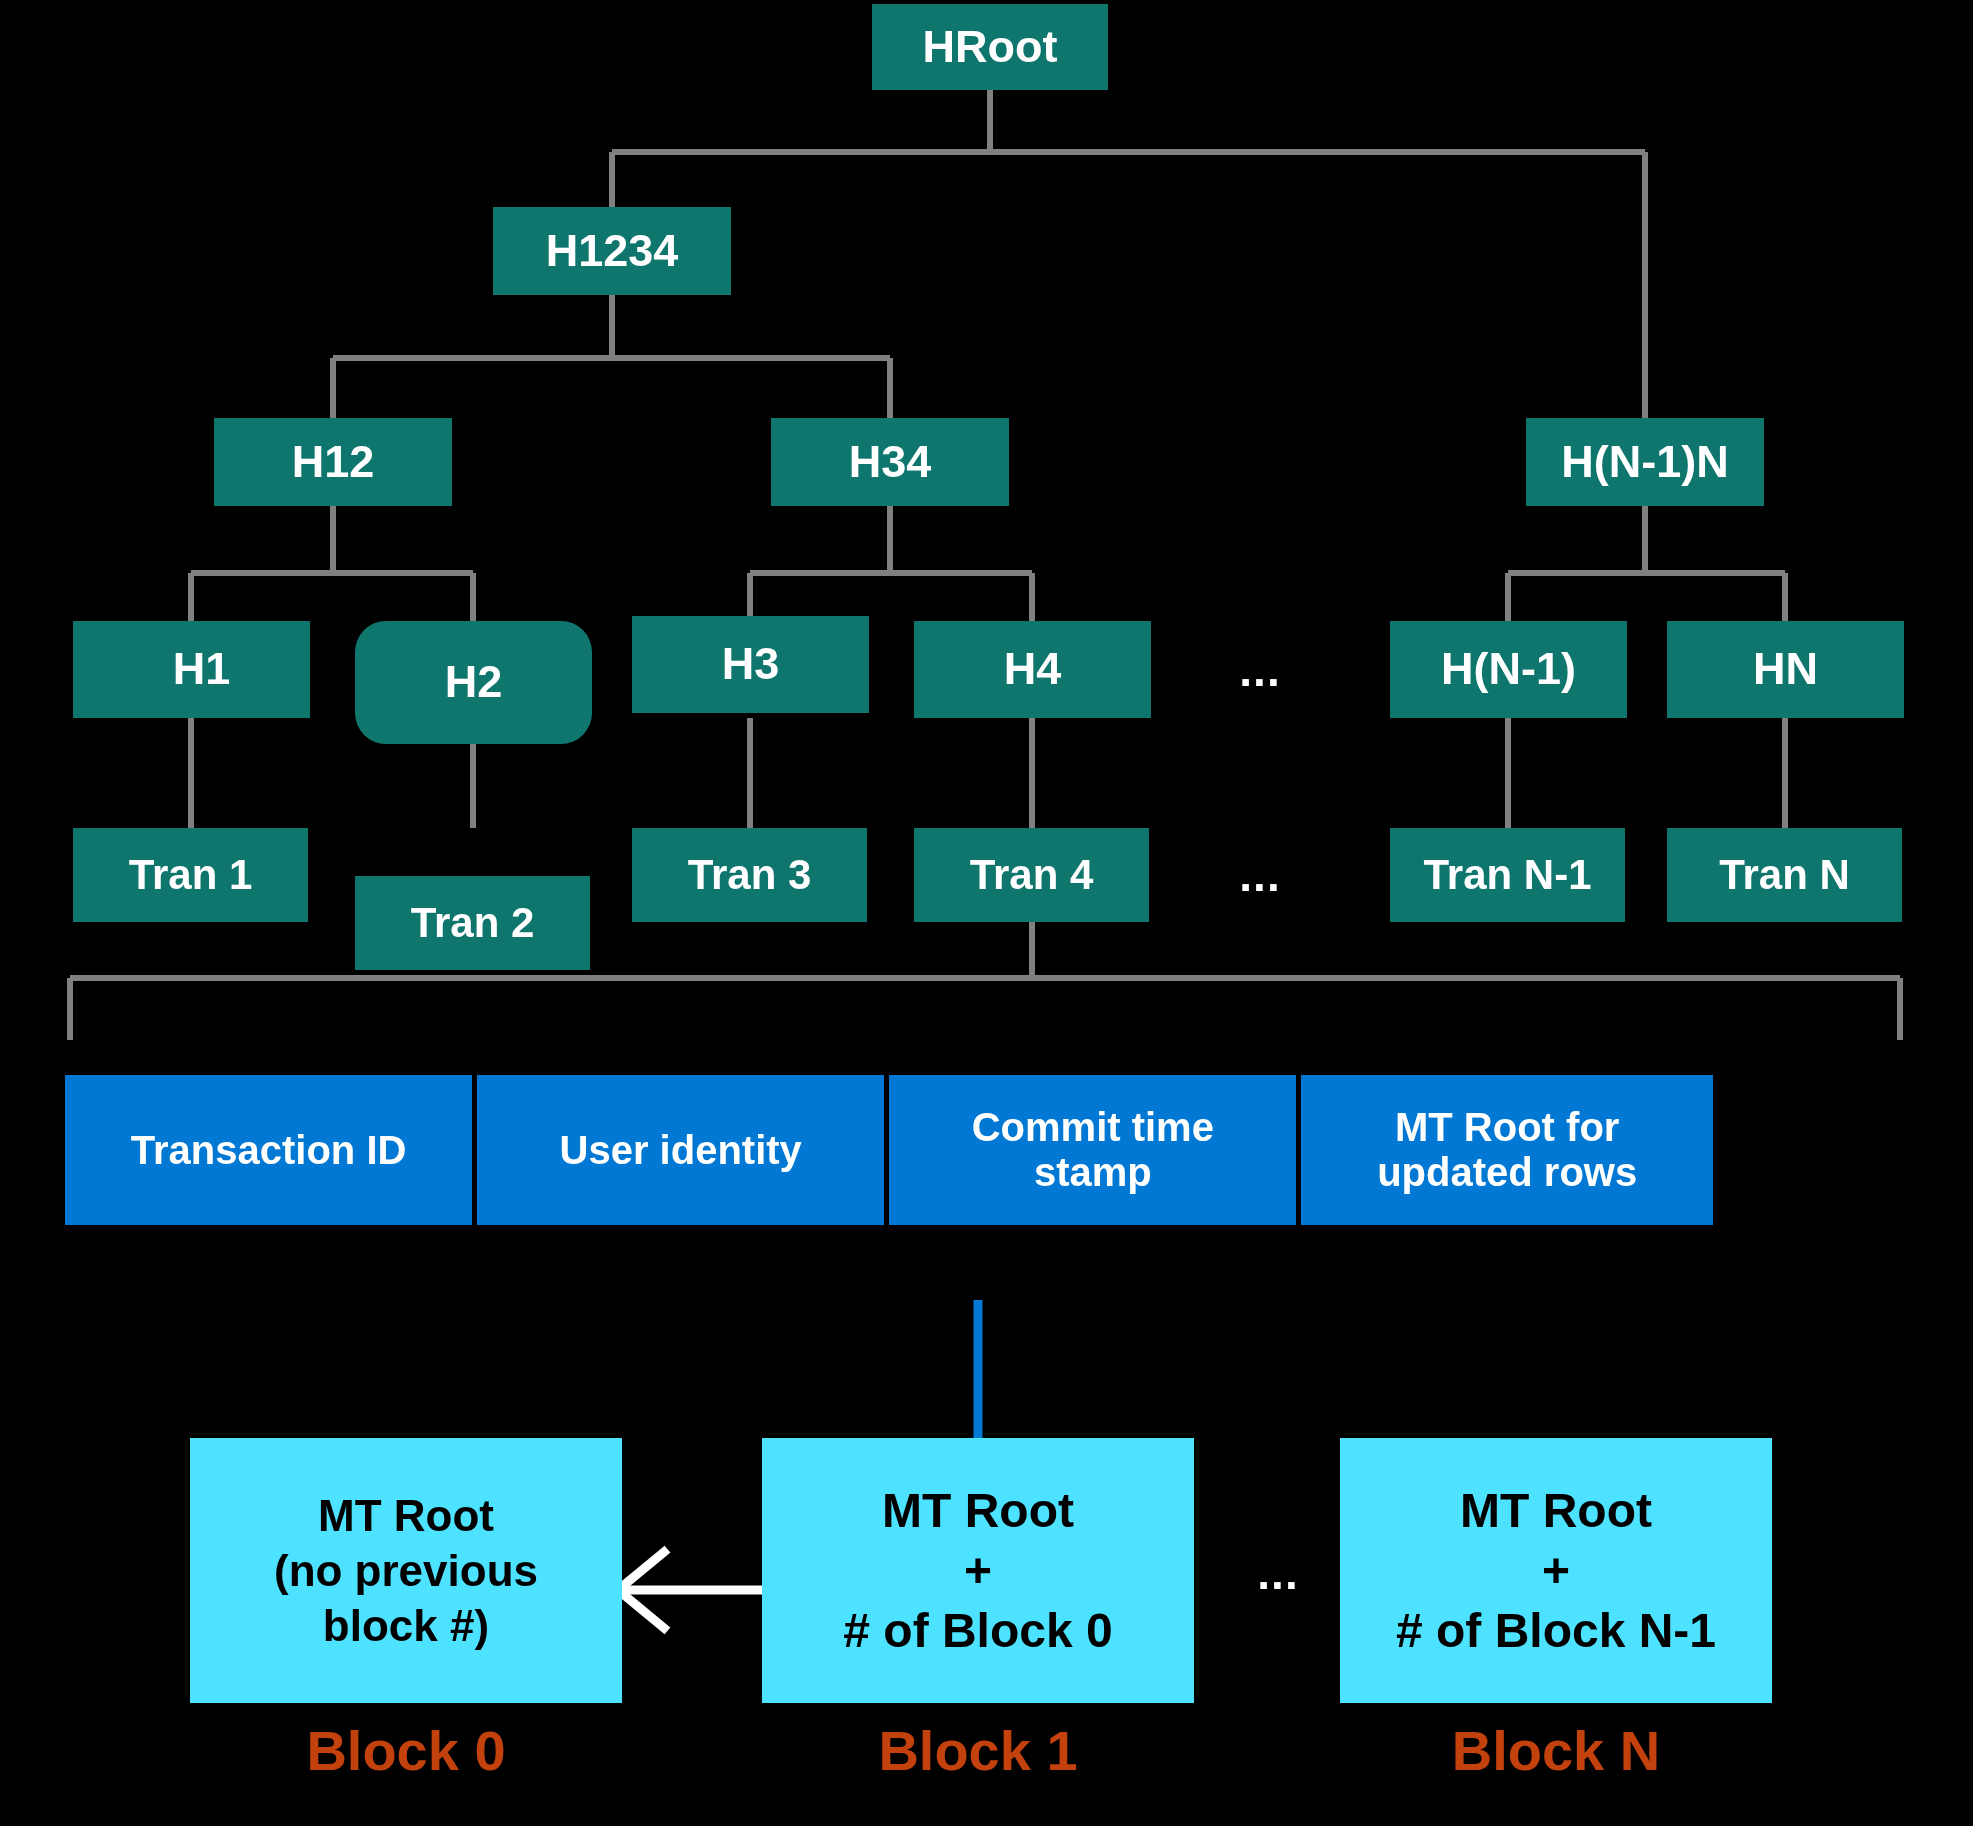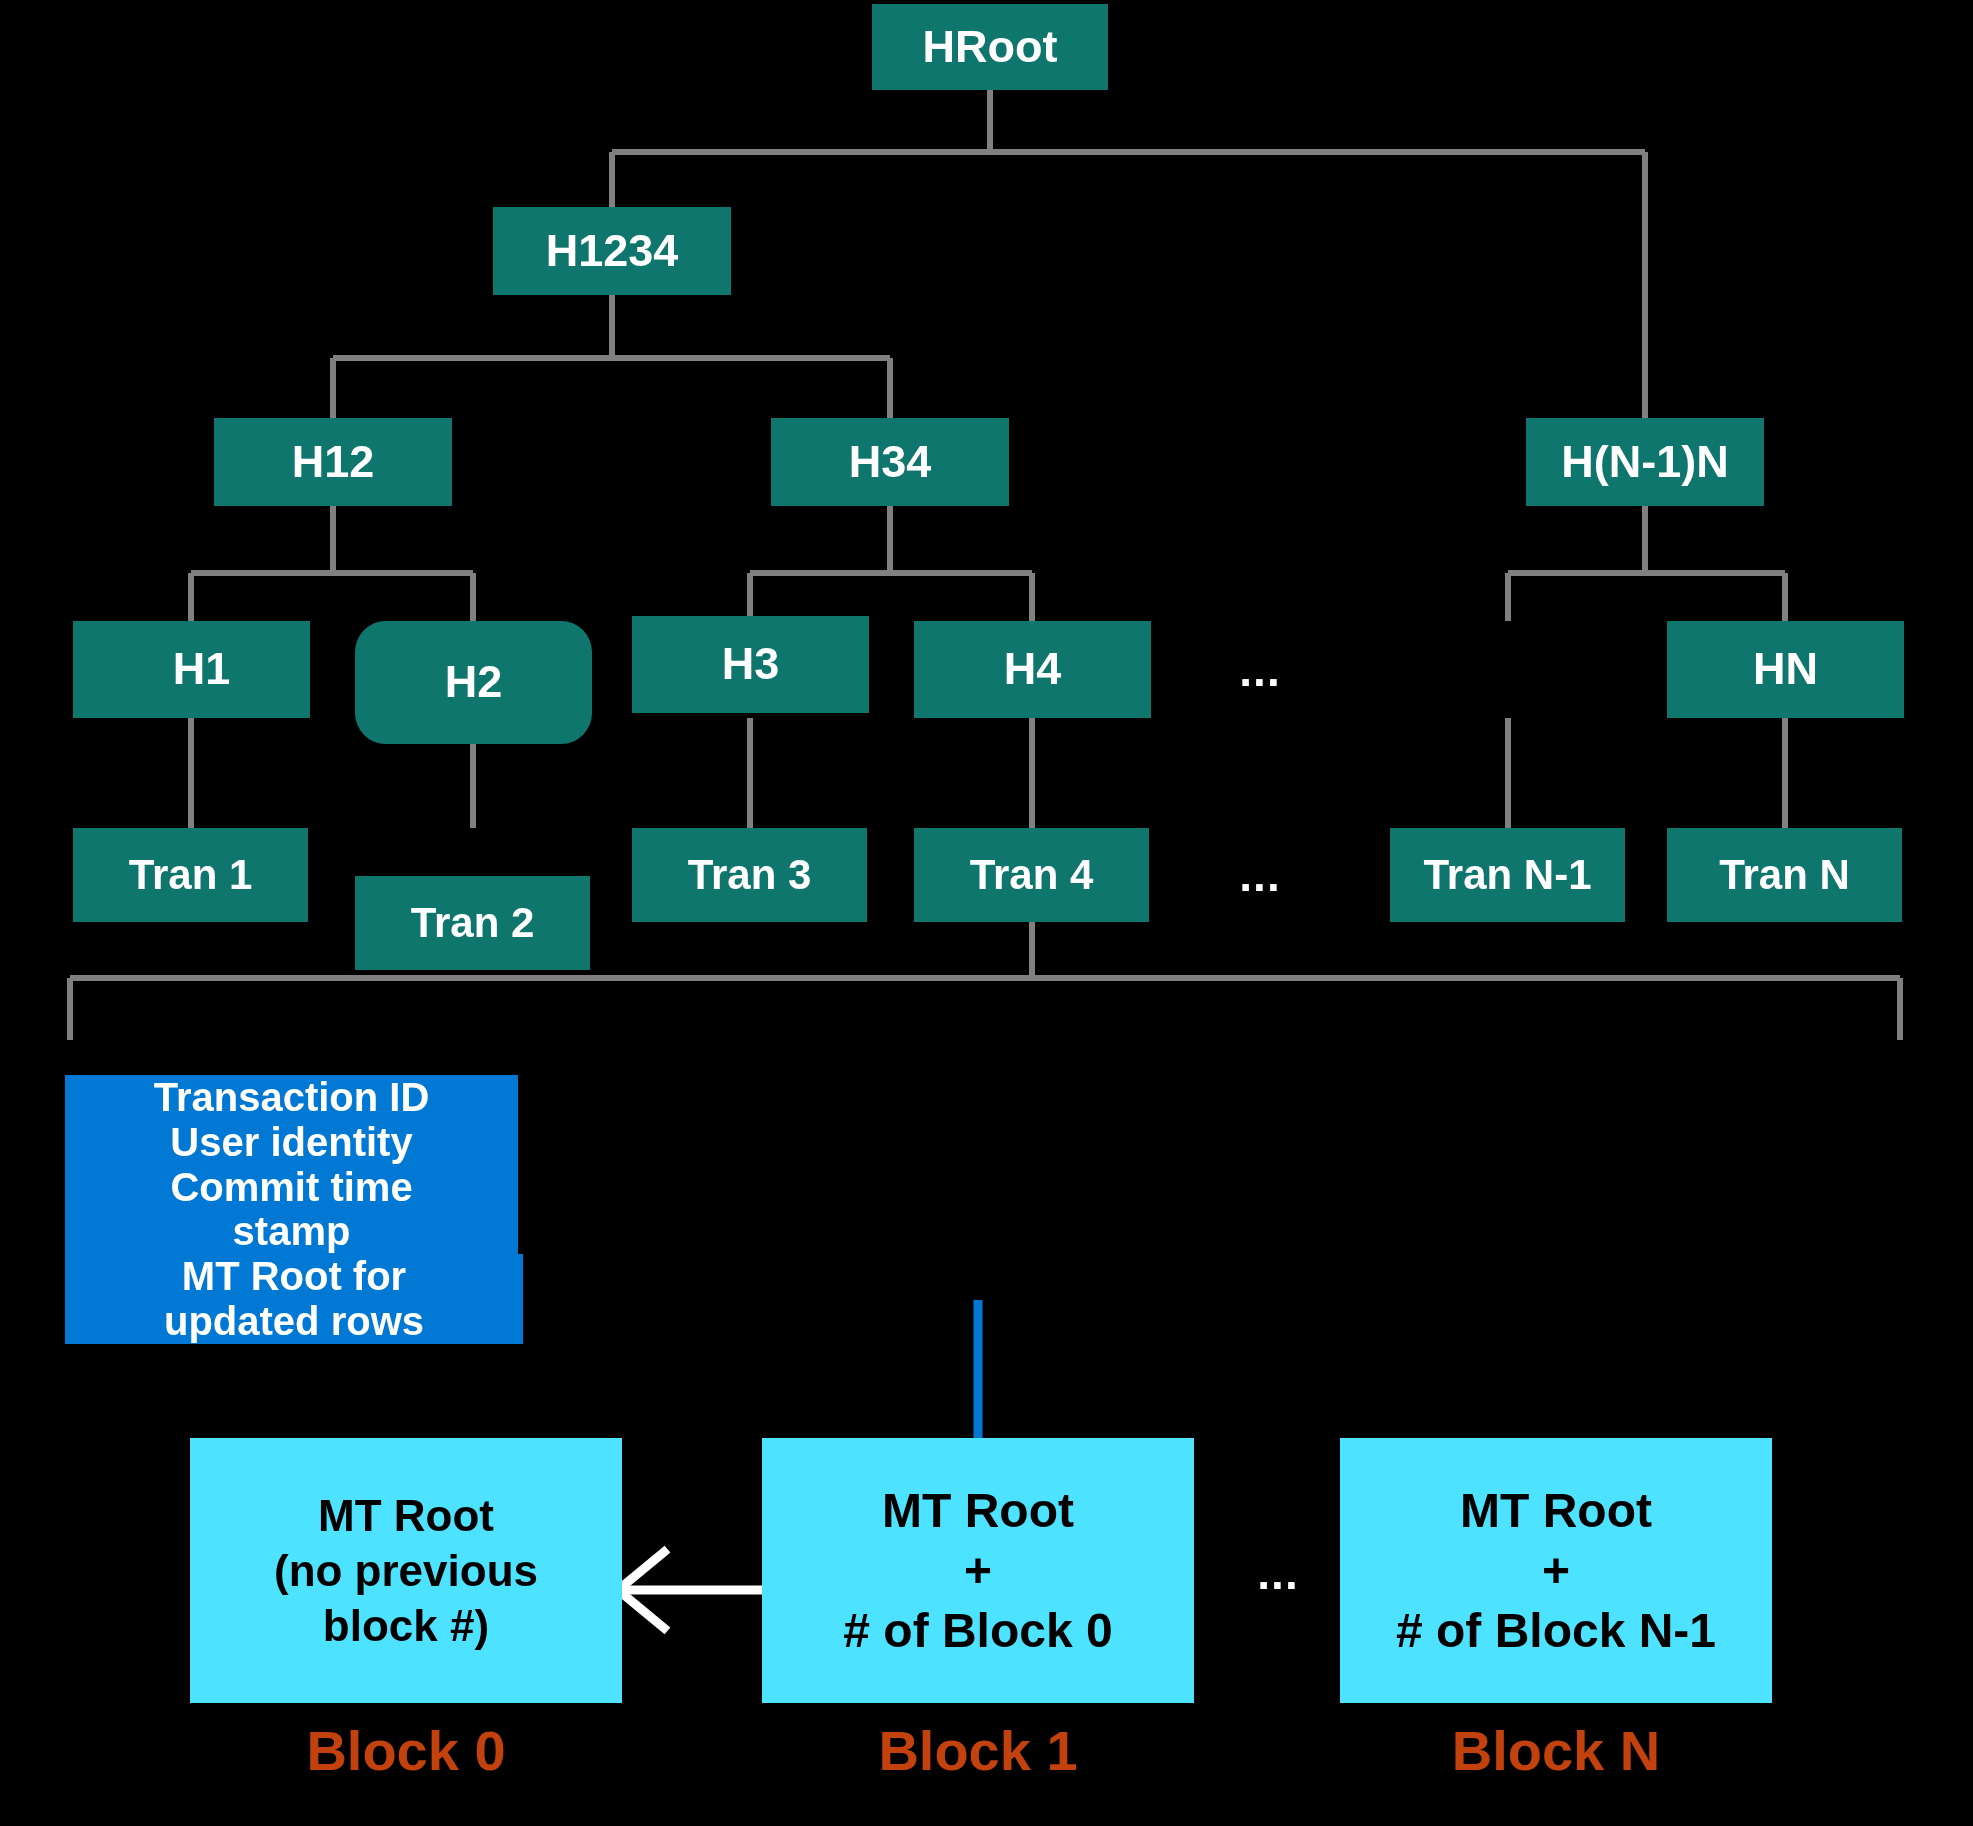--- a/index.html
+++ b/index.html
@@ -117,34 +117,35 @@
   <div class="node t-hash" style="left:493px;top:207px;width:238px;height:88px;">H1234</div>
 
   <div class="node t-hash" style="left:214px;top:418px;width:238px;height:88px;">H12</div>
   <div class="node t-hash" style="left:771px;top:418px;width:238px;height:88px;">H34</div>
   <div class="node t-hash" style="left:1526px;top:418px;width:238px;height:88px;">H(N-1)N</div>
 
   <div class="node t-hash" style="left:73px;top:621px;width:237px;height:97px;padding-left:20px;">H1</div>
   <div class="node t-hash" style="left:355px;top:621px;width:237px;height:123px;border-radius:31px;">H2</div>
   <div class="node t-hash" style="left:632px;top:616px;width:237px;height:97px;">H3</div>
   <div class="node t-hash" style="left:914px;top:621px;width:237px;height:97px;">H4</div>
+  <div class="node t-hash" style="left:1390px;top:621px;width:237px;height:97px;">H(N-1)</div>
   <div class="node t-hash" style="left:1667px;top:621px;width:237px;height:97px;">HN</div>
 
   <div class="ellipsis" style="left:1190px;top:645px;width:140px;height:50px;">...</div>
 
   <div class="node t-tran" style="left:73px;top:828px;width:235px;height:94px;">Tran 1</div>
   <div class="node t-tran" style="left:355px;top:876px;width:235px;height:94px;">Tran 2</div>
   <div class="node t-tran" style="left:632px;top:828px;width:235px;height:94px;">Tran 3</div>
   <div class="node t-tran" style="left:914px;top:828px;width:235px;height:94px;">Tran 4</div>
   <div class="node t-tran" style="left:1390px;top:828px;width:235px;height:94px;">Tran N-1</div>
   <div class="node t-tran" style="left:1667px;top:828px;width:235px;height:94px;">Tran N</div>
 
   <div class="ellipsis" style="left:1190px;top:850px;width:140px;height:50px;">...</div>
 
-  <div class="detail-row" style="left:65px;top:1075px;width:1648px;height:150px;flex-direction:column;">
+  <div class="detail-row" style="left:65px;top:1075px;width:1648px;height:150px;">
     <div class="detail-cell" style="width:458px;">Transaction ID</div>
     <div class="detail-cell" style="width:458px;">User identity</div>
     <div class="detail-cell" style="width:458px;white-space:pre-line;">Commit time
 stamp</div>
     <div class="detail-cell" style="width:458px;white-space:pre-line;">MT Root for
 updated rows</div>
   </div>
 
   <div class="block small" style="left:190px;top:1438px;width:432px;height:265px;">MT Root
 (no previous

